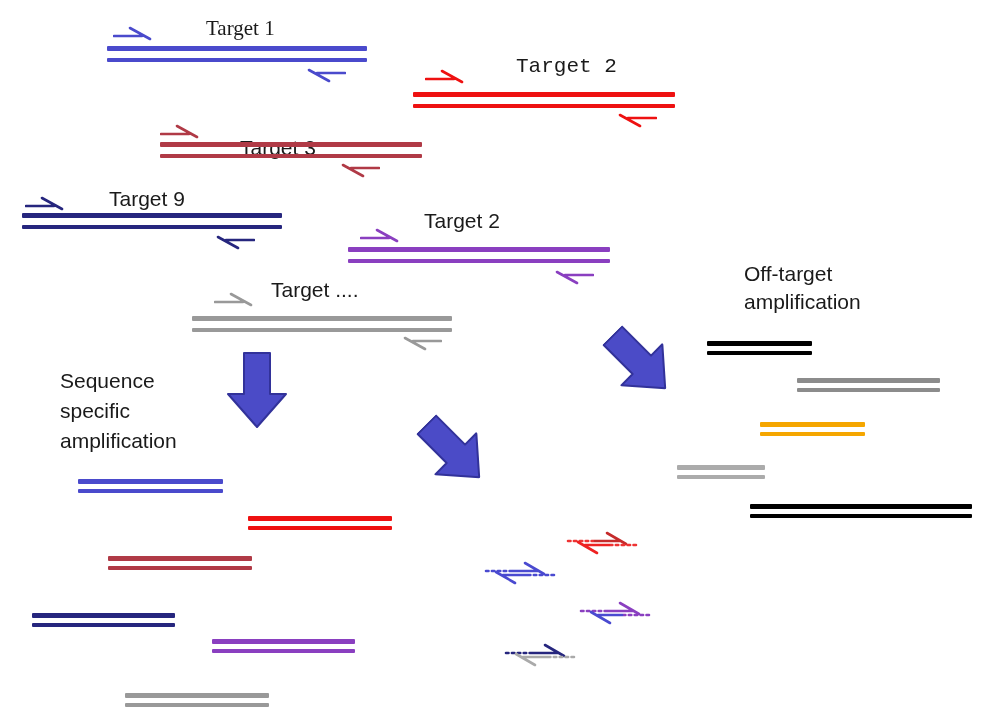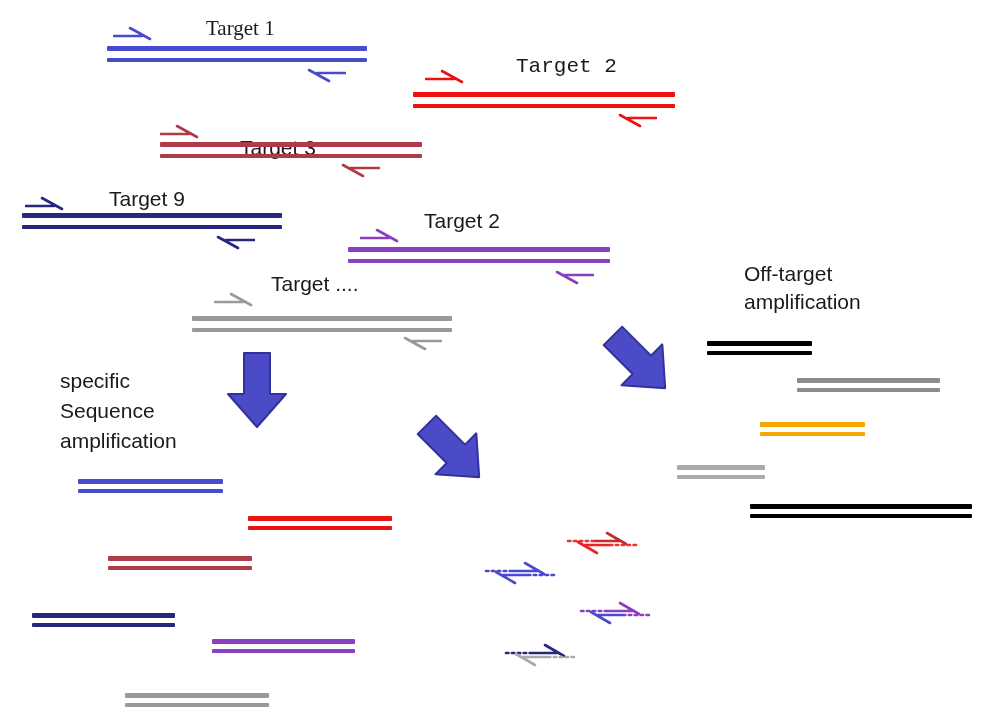--- a/index.html
+++ b/index.html
@@ -101,21 +101,21 @@
         <svg viewBox="0 0 40 16" width="40" height="16">
           <path d="M1 11 H29 M17 3 L37 14" stroke="#8A3FC0" stroke-width="2.6" fill="none" stroke-linecap="round"></path>
         </svg>
       </div>
       <div class="primer" style="left: 554px; top: 270px;">
         <svg viewBox="0 0 40 16" width="40" height="16" style="transform: rotate(180deg);">
           <path d="M1 11 H29 M17 3 L37 14" stroke="#8A3FC0" stroke-width="2.6" fill="none" stroke-linecap="round"></path>
         </svg>
       </div>
       <div class="abs"></div>
-      <div class="target-label" style="left: 271px; top: 272px;">Target ....</div>
+      <div class="target-label" style="left: 271px; top: 278px;">Target ....</div>
       <div class="dsline target" style="left: 192px; top: 316px; width: 260px; height: 16px;">
         <div class="bar b1" style="background: rgb(153, 153, 153);"></div>
         <div class="bar b2" style="background: rgb(153, 153, 153);"></div>
       </div>
       <div class="primer" style="left: 214px; top: 291px;">
         <svg viewBox="0 0 40 16" width="40" height="16">
           <path d="M1 11 H29 M17 3 L37 14" stroke="#999999" stroke-width="2.6" fill="none" stroke-linecap="round"></path>
         </svg>
       </div>
       <div class="primer" style="left: 402px; top: 336px;">
@@ -213,22 +213,22 @@
             <path d="M29 11 H53 M41 3 L60 14" stroke="#26267E" stroke-width="2.6" fill="none" stroke-linecap="round"></path>
           </svg></div>
         <div class="dimer-arrow" style="left: 4px; top: 10px;"><svg viewBox="0 0 68 16" width="68" height="16" style="transform: rotate(180deg);">
             <line x1="2" y1="11" x2="29" y2="11" stroke="#AAAAAA" stroke-width="2.6" stroke-dasharray="2.5 3.4" stroke-linecap="round"></line>
             <path d="M29 11 H53 M41 3 L60 14" stroke="#AAAAAA" stroke-width="2.6" fill="none" stroke-linecap="round"></path>
           </svg></div>
       </div>
     </div>
 
   <div class="lbl" id="lbl-seq" style="left: 60px; top: 366px;">
+    <div>Sequence</div>
     <div>specific</div>
-    <div>Sequence</div>
     <div>amplification</div>
   </div>
 
 
   <div class="lbl tight" id="lbl-offtarget" style="left: 744px; top: 252px;">
     <div>Off-target</div>
     <div>amplification</div>
   </div>
 
 </div>

